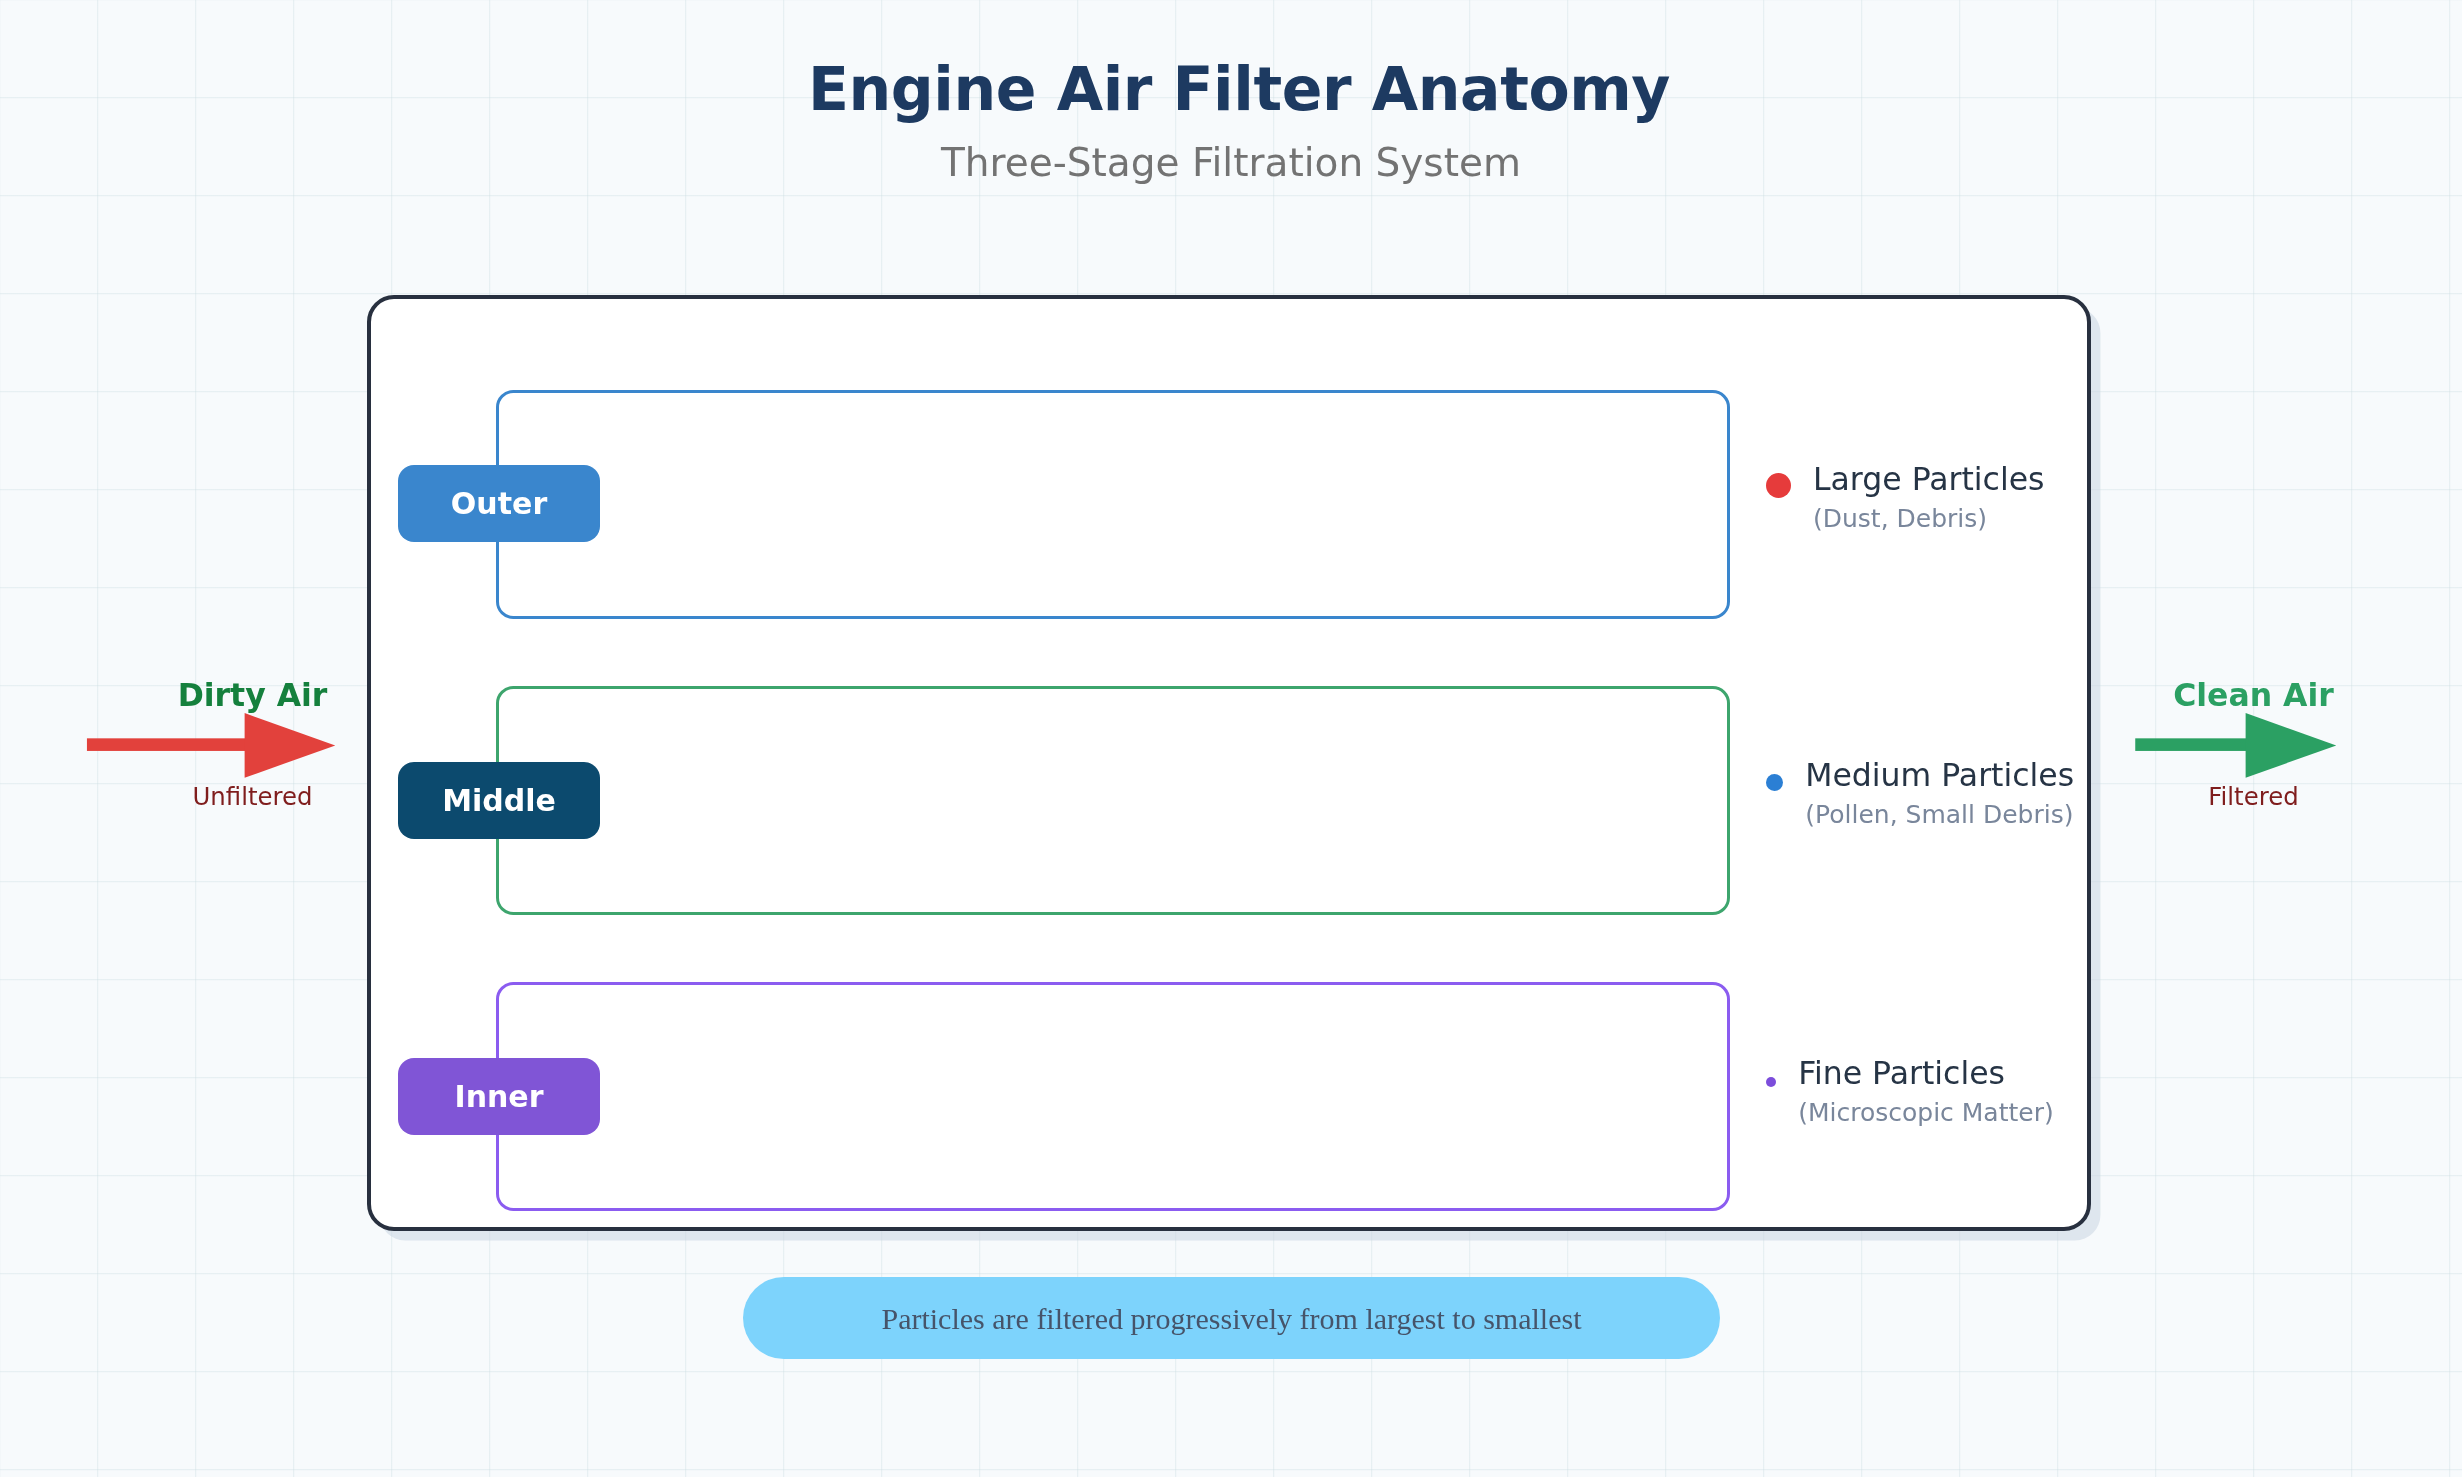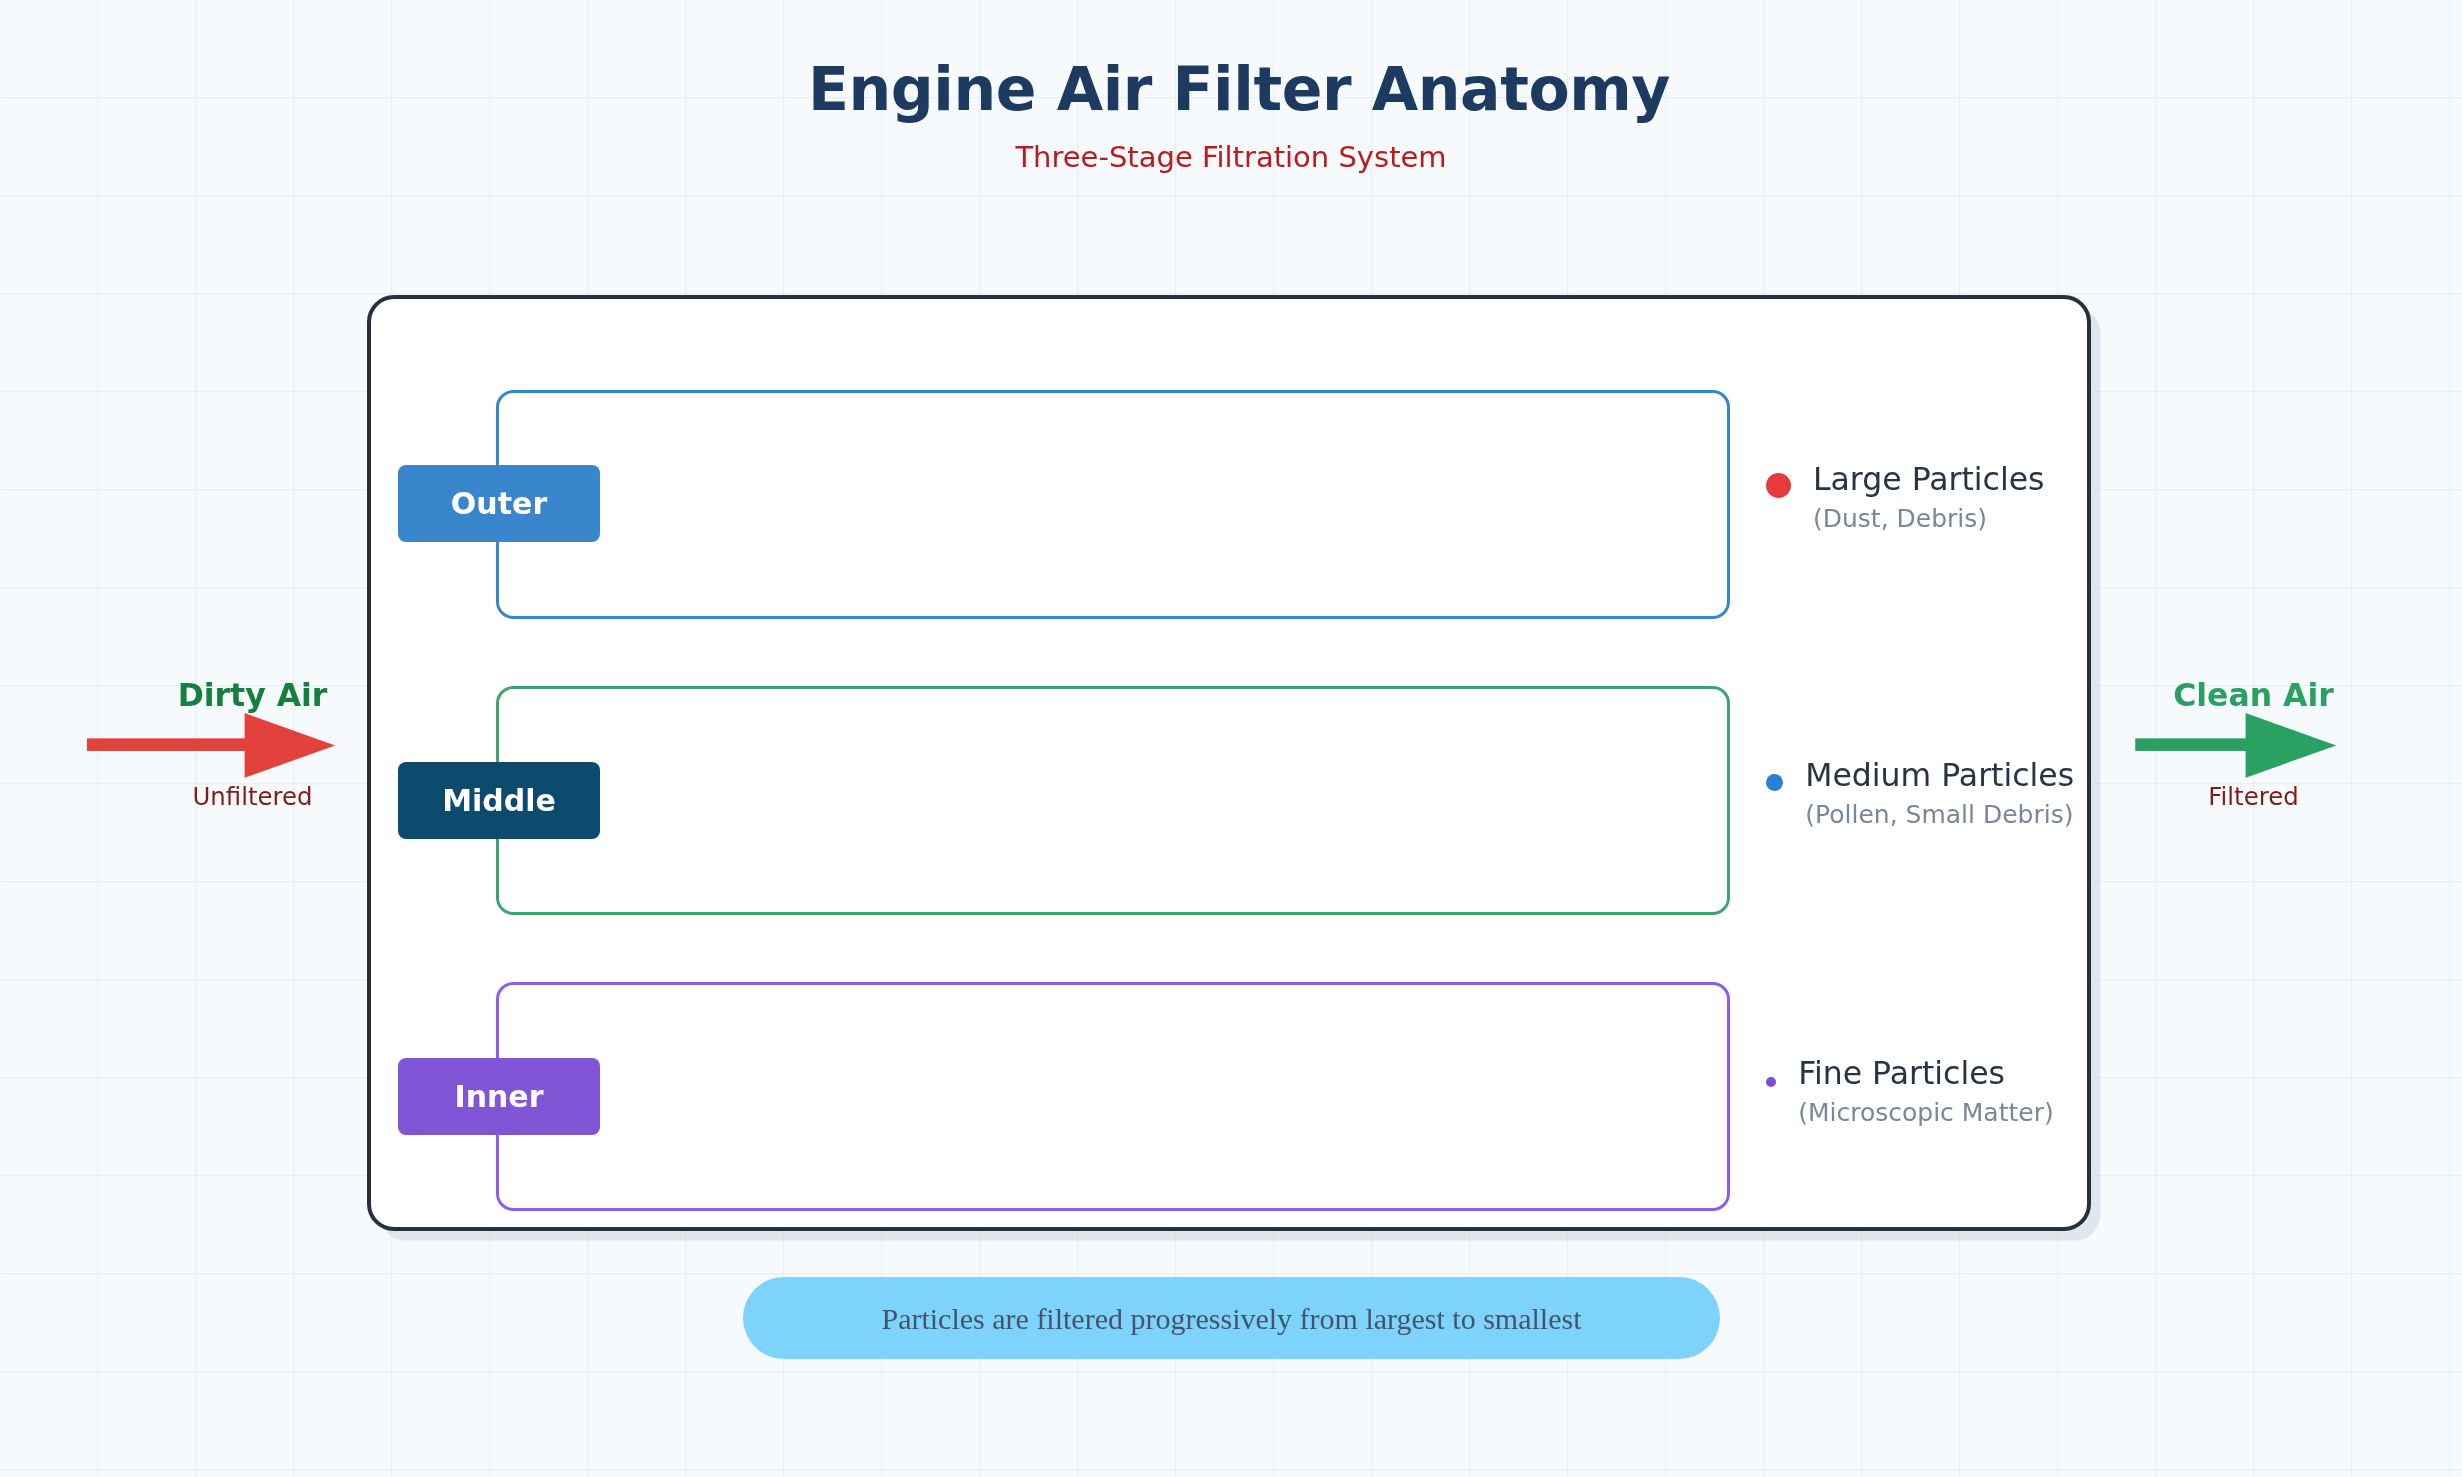--- a/index.html
+++ b/index.html
@@ -29,23 +29,23 @@
     font-size: 60px;
     font-weight: bold;
     color: #1d3a61;
     letter-spacing: -0.4px;
     line-height: 1.05;
     padding-left: 16px;
   }
 
   #page-subtitle {
     margin-top: 20.5px;
-    font-size: 29px;
+    font-size: 39px;
     font-weight: normal;
-    color: #b91c1c;
+    color: #737373;
     line-height: 1.1;
   }
 
   
   #housing {
     position: absolute;
     left: 367px;
     top: 295px;
     width: 1724px;
     height: 936px;
@@ -69,21 +69,21 @@
   #layer-outer  { top: 91px; border-color:#3a86cd; }  
   #layer-middle { top: 387px; border-color:#3da56d; }  
   #layer-inner  { top: 683px; border-color:#8b5cf0; }  
 
   
   .stage-badge {
     position: absolute;
     left: 27px;             
     width: 202px;
     height: 77px;
-    border-radius: 8px;
+    border-radius: 16px;
     display: flex;
     align-items: center;
     justify-content: center;
     color: #ffffff;
     font-size: 30px;
     font-weight: bold;
     z-index: 5;
     white-space: nowrap;
   }
   #badge-outer  { top: 166px; background:#3a86cd; }   

